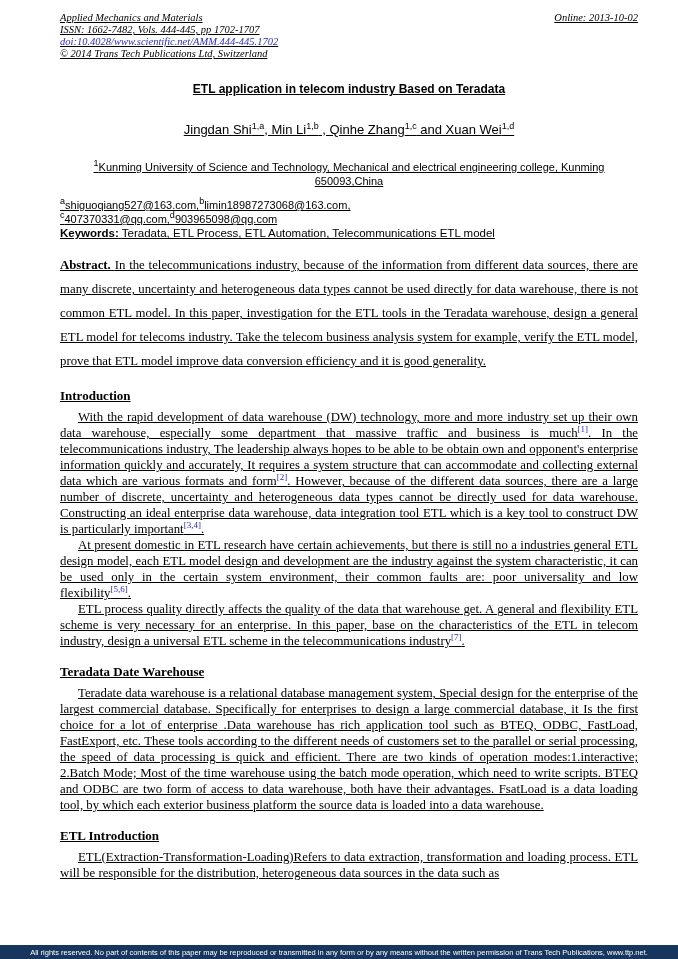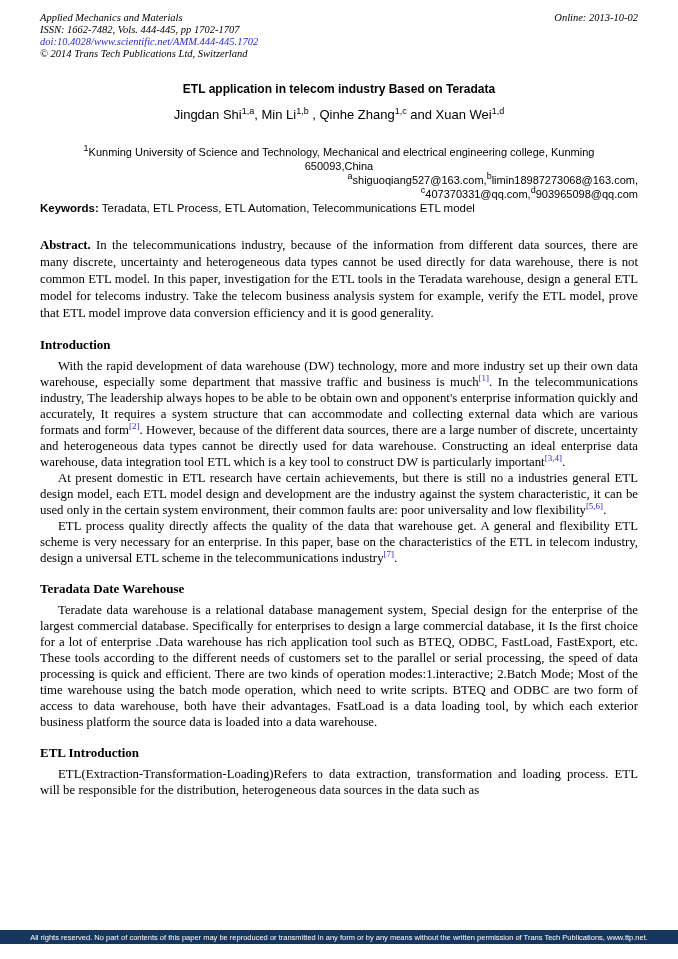--- a/index.html
+++ b/index.html
@@ -3,23 +3,24 @@
 <meta charset="utf-8">
 <style>
   html, body { margin: 0; padding: 0; background: #ffffff; }
   .page {
     position: relative;
     width: 678px;
     height: 959px;
     margin: 0 auto;
     background: #ffffff;
     box-sizing: border-box;
-    padding: 12px 40px 0 40px;
+    padding: 12px 40px 0 60px;
     overflow: hidden;
     color: #000;
+    text-decoration: underline;
   }
   .masthead {
     display: flex;
     justify-content: space-between;
     align-items: flex-start;
     font: italic 10.5px/12px "Liberation Serif", serif;
   }
   .mast-left div { white-space: nowrap; }
   .mast-right { white-space: nowrap; }
   .link { color: var(--link, #2a2ad0); }
@@ -28,50 +29,50 @@
     font-size: 12px;
     font-weight: bold;
     text-align: center;
     margin: 20px 0 0 0;
     line-height: 18px;
   }
   .authors {
     font-family: "Liberation Sans", sans-serif;
     font-size: 13px;
     text-align: center;
-    margin-top: 9px;
+    margin-top: 24px;
     line-height: 16px;
   }
   .affiliation {
     font-family: "Liberation Sans", sans-serif;
     font-size: 11px;
     text-align: center;
     margin: 22px auto 0 auto;
     max-width: 560px;
     line-height: 14px;
   }
   .emails {
     font-family: "Liberation Sans", sans-serif;
     font-size: 11px;
-    text-align: right;
-    margin-top: 0;
+    text-align: left;
+    margin-top: 10px;
     line-height: 14px;
   }
   .keywords {
     font-family: "Liberation Sans", sans-serif;
     font-size: 11.5px;
     line-height: 15px;
   }
   .kw-label { font-weight: bold; }
   .abstract {
     font-family: "Liberation Serif", serif;
     font-size: 12.8px;
-    line-height: 17px;
+    line-height: 24px;
     text-align: justify;
-    margin: 21px 0 0 0;
+    margin: 12px 0 0 0;
   }
   .abstract b { font-weight: bold; }
   .sec {
     font-family: "Liberation Serif", serif;
     font-size: 13px;
     font-weight: bold;
     margin: 15px 0 5px 0;
     line-height: 16px;
   }
   .body-p {
@@ -79,21 +80,21 @@
     font-size: 12.8px;
     line-height: 16px;
     text-align: justify;
     text-indent: 18px;
     margin: 0;
   }
   sup { font-size: 9px; line-height: 0; }
   sup.ref { color: var(--link, #2a2ad0); }
   .footer-bar {
     position: absolute;
-    left: 0; right: 0; bottom: 15px;
+    left: 0; right: 0; bottom: 0;
     height: 14px;
     background: var(--footer-bar, #17365d);
     color: #ffffff;
     font-family: "Liberation Sans", sans-serif;
     font-size: 7.5px;
     display: flex;
     align-items: center;
     justify-content: center;
     white-space: nowrap;
     overflow: hidden;

